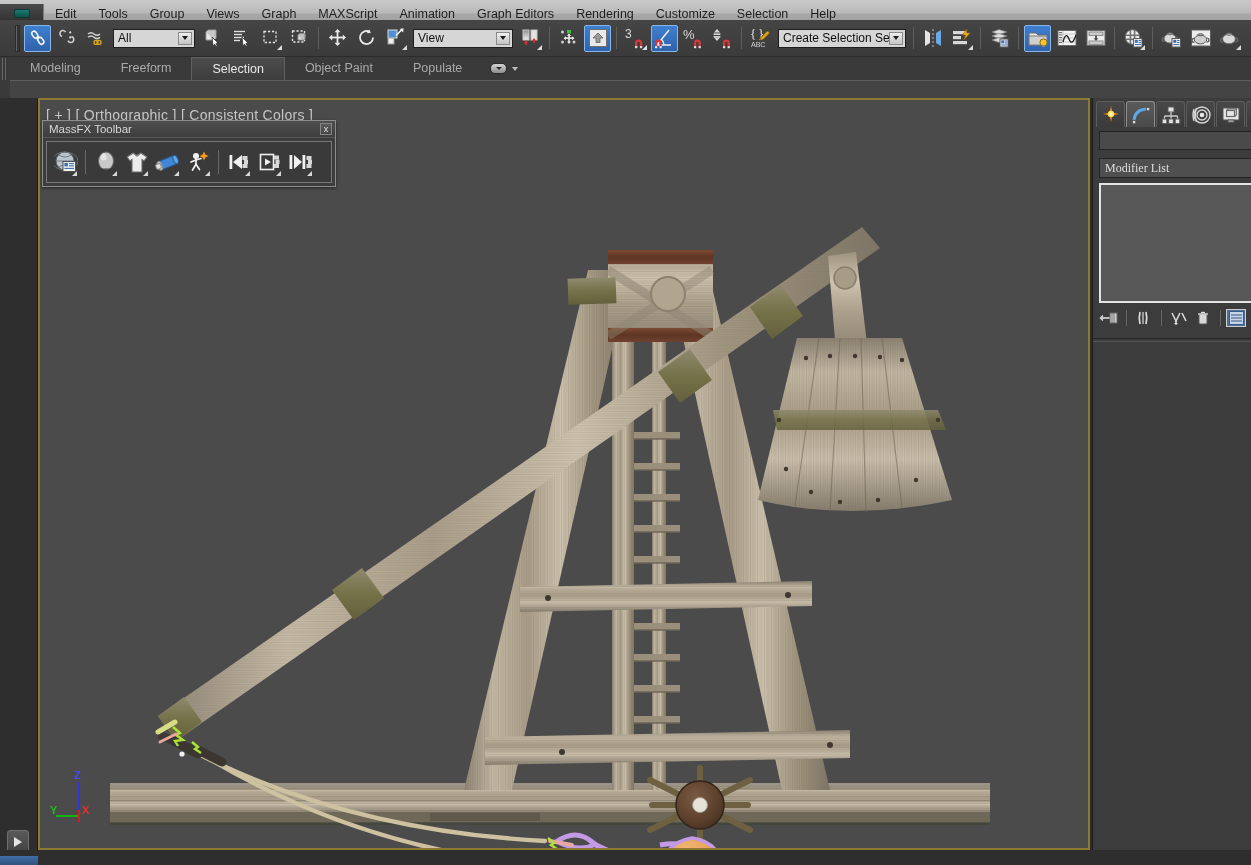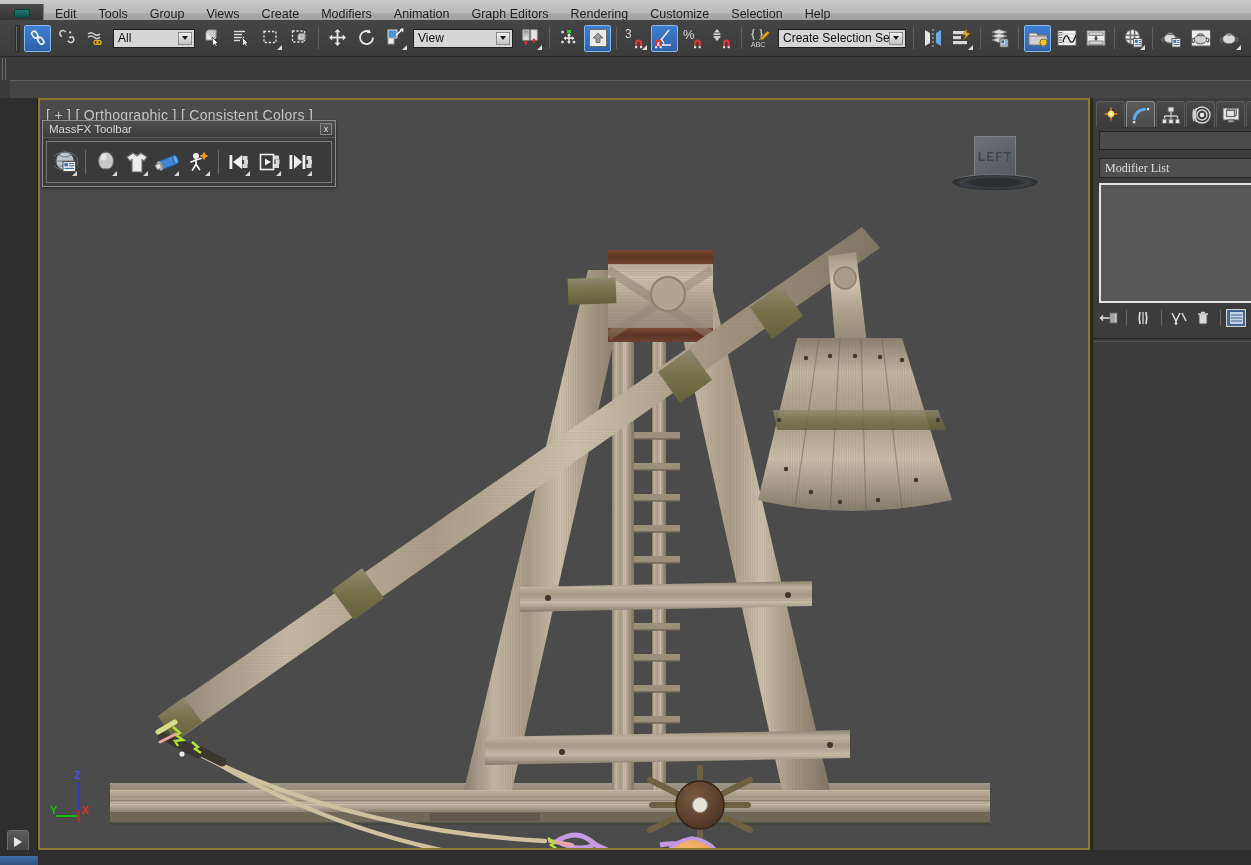--- a/index.html
+++ b/index.html
@@ -258,22 +258,22 @@
 
 <div id="menubar">
   <div id="appbtn">
     <div class="gl"></div>
   </div>
   <div id="menuitems" style="display:flex;">
       <div class="menu-item">Edit</div>
       <div class="menu-item">Tools</div>
       <div class="menu-item">Group</div>
       <div class="menu-item">Views</div>
-      <div class="menu-item">Create</div>
-      <div class="menu-item">Modifiers</div>
+      <div class="menu-item">Graph</div>
+      <div class="menu-item">MAXScript</div>
       <div class="menu-item">Animation</div>
       <div class="menu-item">Graph Editors</div>
       <div class="menu-item">Rendering</div>
       <div class="menu-item">Customize</div>
       <div class="menu-item">Selection</div>
       <div class="menu-item">Help</div>
     </div>
 </div>
 
 <div id="maintoolbar">
@@ -649,20 +649,33 @@
       <path d="M4 10q-2.6 0-2.6 2.1T4 14.2" fill="none" stroke="#6a6a6a" stroke-width="1.2"></path>
       <path d="M16.2 9.6q2.6 0 2.6 2.1t-2.6 2.1" fill="none" stroke="#6a6a6a" stroke-width="1.2"></path>
       <ellipse cx="10" cy="6.2" rx="2.8" ry="1" fill="#c6c6c6" stroke="#6a6a6a"></ellipse>
     </svg>
     <span class="corner"></span>
   </div>
 </div>
 
 <div id="ribbon">
   <div class="rgrip"></div>
+  <div id="ribbontabs">
+      <div class="rtab">Modeling</div>
+      <div class="rtab">Freeform</div>
+      <div class="rtab sel">Selection</div>
+      <div class="rtab">Object Paint</div>
+      <div class="rtab">Populate</div>
+      <div id="popdrop">
+        <span class="pill">
+          <i></i>
+        </span>
+        <span class="caret"></span>
+      </div>
+    </div>
   <div id="ribbonbody"></div>
 </div>
 
 <div id="leftpanel"></div>
 <div id="leftexpand">
   <i></i>
 </div>
 
 <div id="viewport">
 
@@ -896,24 +909,20 @@
     </g>
 
     <g>
       <rect x="70" y="786" width="880" height="26" fill="url(#wood2)"></rect>
       <rect x="70" y="786" width="880" height="26" fill="url(#grainH)"></rect>
     </g>
   </svg>
 
   <div id="vplabel">[ + ] [ Orthographic ] [ Consistent Colors ]</div>
 
-  <div id="viewcube">
-    <div class="face">LEFT</div>
-    <div class="ring"></div>
-  </div>
 
   <div id="tripod">
     <div class="zline"></div>
     <div class="yline"></div>
     <div class="xline"></div>
     <span class="zl">Z</span>
     <span class="yl">Y</span>
     <span class="xl">X</span>
   </div>
 

